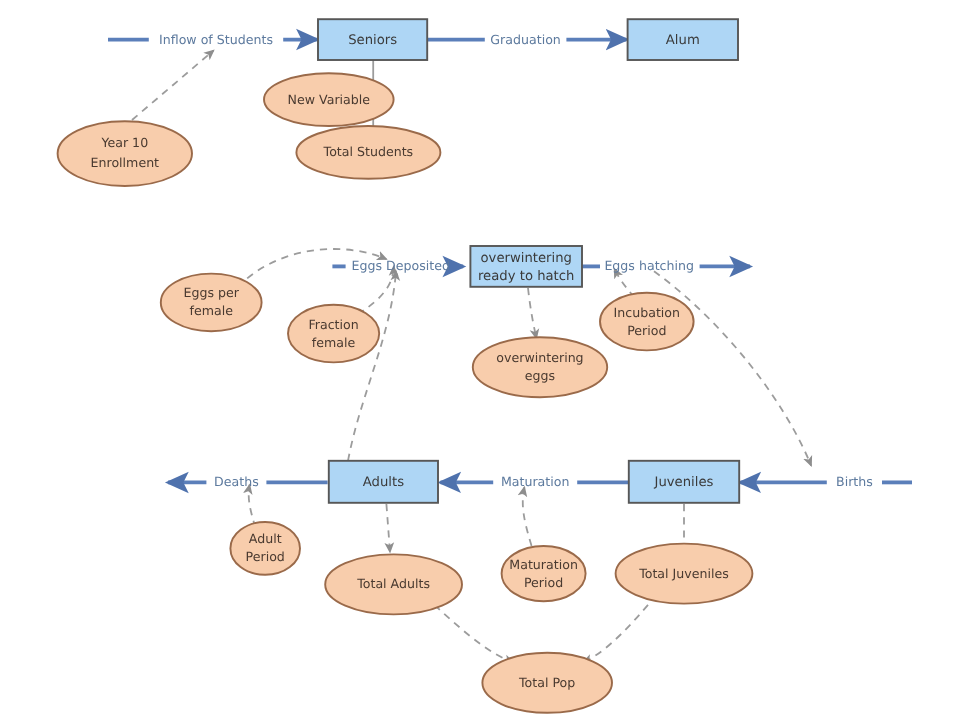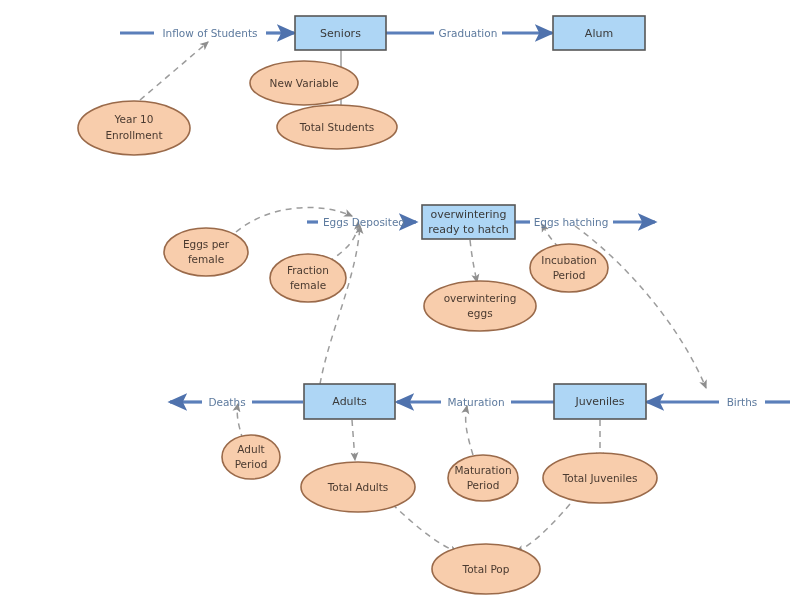--- a/index.html
+++ b/index.html
@@ -11,21 +11,20 @@
     width: 800px;
     height: 600px;
     overflow: hidden;
     font-family: "DejaVu Sans", sans-serif;
   }
   #diagram-root {
     position: relative;
     width: 720px;
     height: 600px;
     background: #ffffff;
-    margin-left: 30px;
   }
   svg#canvas {
     display: block;
     width: 800px;
     height: 600px;
   }
   .stock-rect {
     fill: #aed6f5;
     stroke: #575757;
     stroke-width: 1.6;

